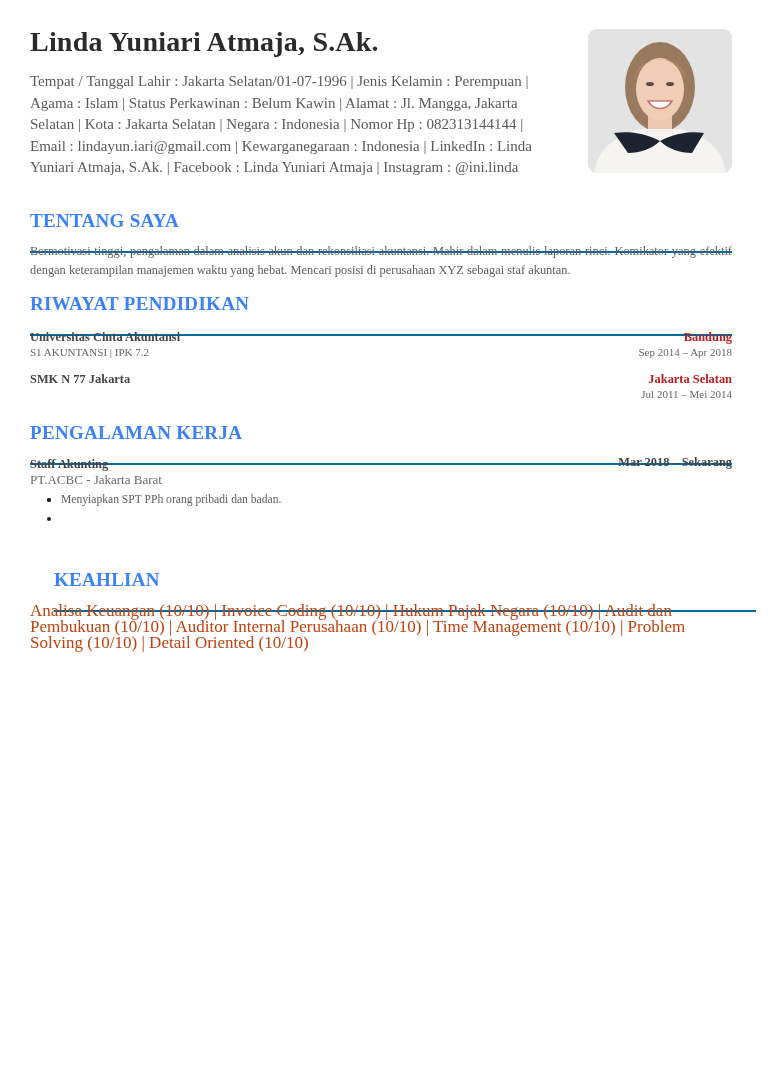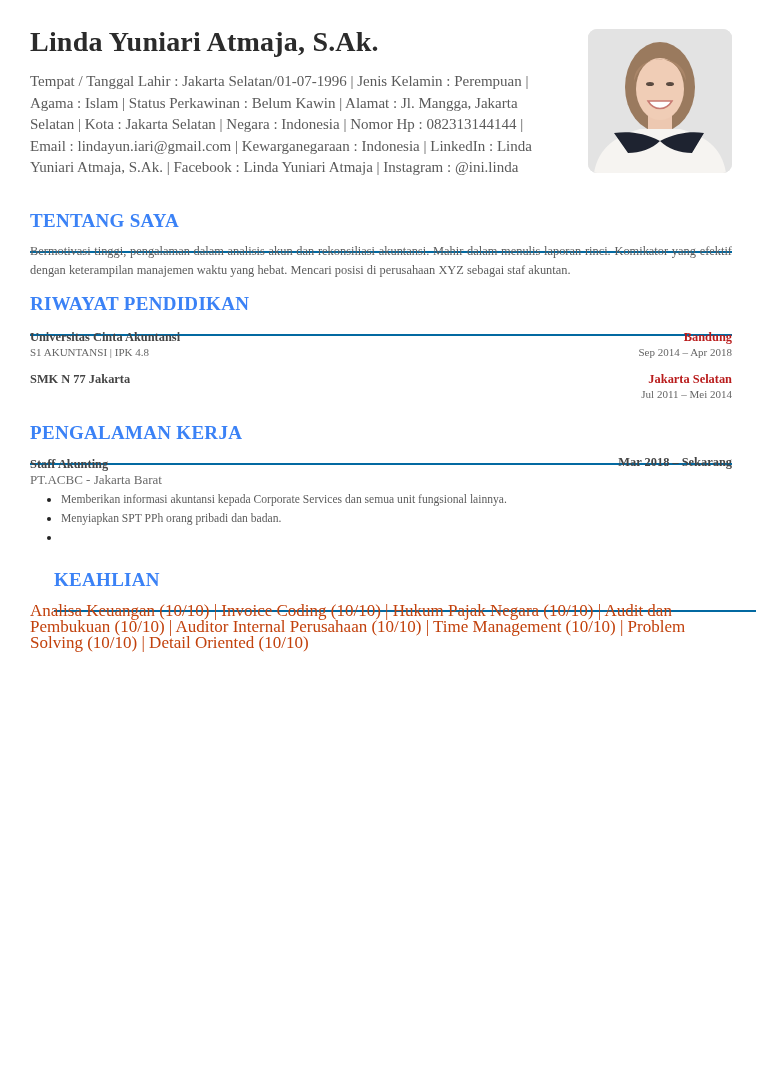--- a/index.html
+++ b/index.html
@@ -191,21 +191,21 @@
 </div>
 
 <h2 class="section-title" style="top:211px;">TENTANG SAYA</h2>
 <div class="about-text">Bermotivasi tinggi, pengalaman dalam analisis akun dan rekonsiliasi akuntansi. Mahir dalam menulis laporan rinci. Komikator yang efektif dengan keterampilan manajemen waktu yang hebat. Mencari posisi di perusahaan XYZ sebagai staf akuntan.</div>
 
 <h2 class="section-title" style="top:294px;">RIWAYAT PENDIDIKAN</h2>
 
 <div class="edu-item" style="top:330px;">
   <div class="edu-left">
     <div class="edu-school">Universitas Cinta Akuntansi</div>
-    <div class="edu-degree">S1 AKUNTANSI | IPK 4.8</div>
+    <div class="edu-degree">S1 AKUNTANSI | IPK 7.2</div>
   </div>
   <div class="edu-right">
     <div class="edu-city">Bandung</div>
     <div class="edu-dates">Sep 2014 – Apr 2018</div>
   </div>
 </div>
 
 <div class="edu-item" style="top:372px;">
   <div class="edu-left">
     <div class="edu-school">SMK N 77 Jakarta</div>
@@ -216,20 +216,20 @@
   </div>
 </div>
 
 <h2 class="section-title" style="top:423px;">PENGALAMAN KERJA</h2>
 
 <div class="job">
   <div class="job-title">Staff Akunting</div>
   <div class="job-date">Mar 2018 – Sekarang</div>
   <div class="job-company">PT.ACBC - Jakarta Barat</div>
   <ul class="job-bullets">
-    <li><span class="dot"></span><span>Memberikan informasi akuntansi kepada Corporate Services dan semua unit fungsional lainnya.</span></li>
+    <li><span class="dot"></span></li>
     <li><span class="dot"></span><span>Menyiapkan SPT PPh orang pribadi dan badan.</span></li>
     <li><span class="dot"></span></li>
   </ul>
 </div>
 
 <h2 class="section-title" style="top:570px;margin-left:24px;">KEAHLIAN</h2>
 <div class="skills-text">Analisa Keuangan (10/10) | Invoice Coding (10/10) | Hukum Pajak Negara (10/10) | Audit dan Pembukuan (10/10) | Auditor Internal Perusahaan (10/10) | Time Management (10/10) | Problem Solving (10/10) | Detail Oriented (10/10)</div>
 
 </body></html>

